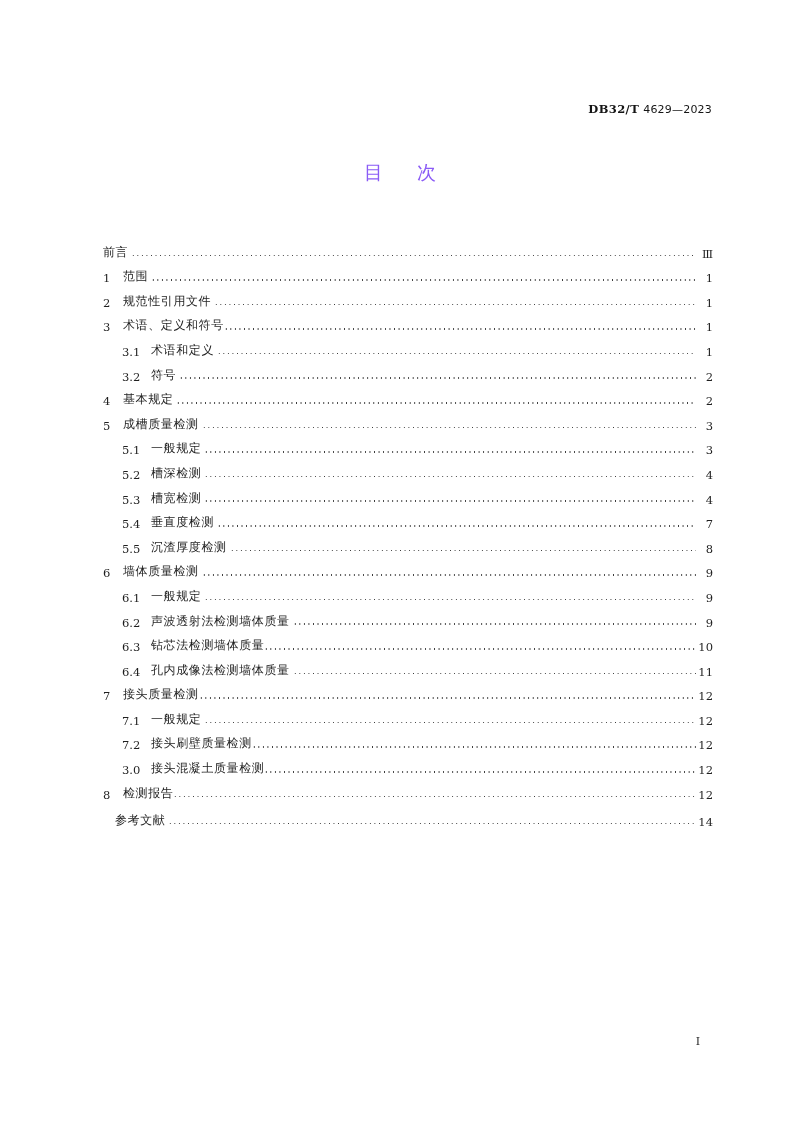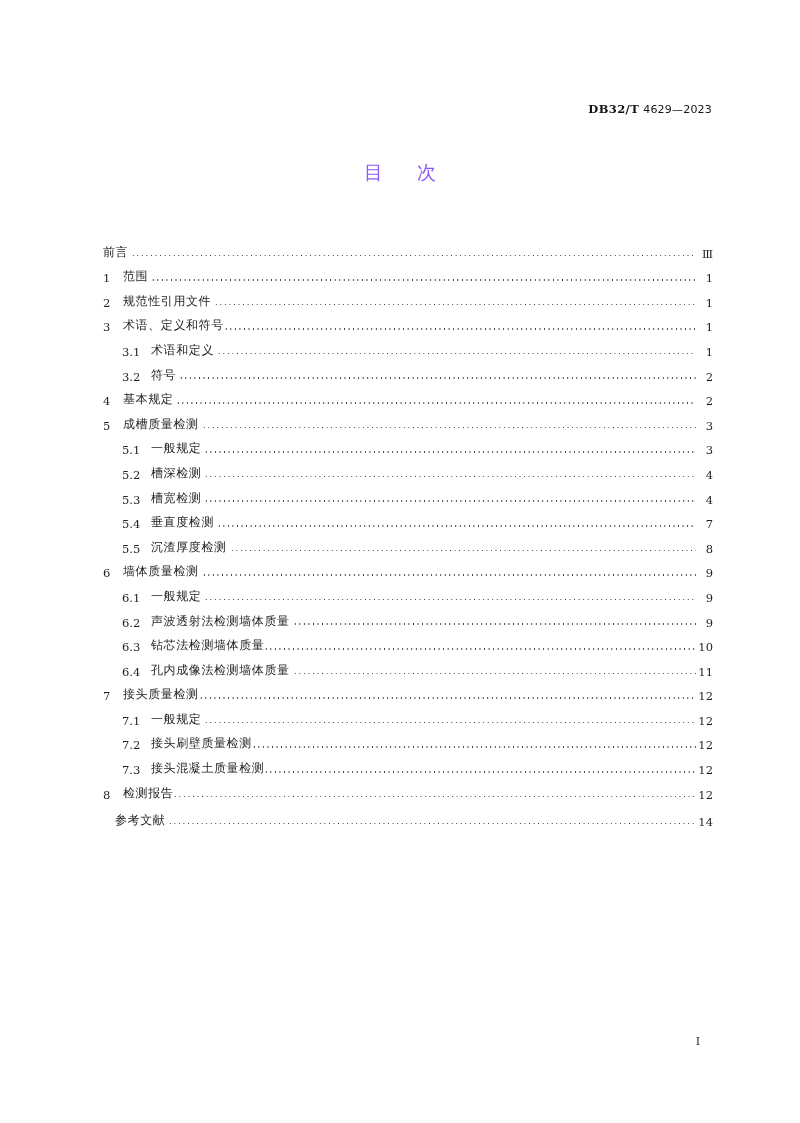--- a/index.html
+++ b/index.html
@@ -277,21 +277,21 @@
         <span class="toc-leader"></span>
         <span class="toc-page">12</span>
       </div>
       <div class="toc-row level-2">
         <span class="toc-num">7.2</span>
         <span class="toc-label">接头刷壁质量检测</span>
         <span class="toc-leader tight"></span>
         <span class="toc-page">12</span>
       </div>
       <div class="toc-row level-2">
-        <span class="toc-num">7.3</span>
+        <span class="toc-num">3.0</span>
         <span class="toc-label">接头混凝土质量检测</span>
         <span class="toc-leader tight"></span>
         <span class="toc-page">12</span>
       </div>
       <div class="toc-row level-1">
         <span class="toc-num">8</span>
         <span class="toc-label">检测报告</span>
         <span class="toc-leader tight"></span>
         <span class="toc-page">12</span>
       </div>

